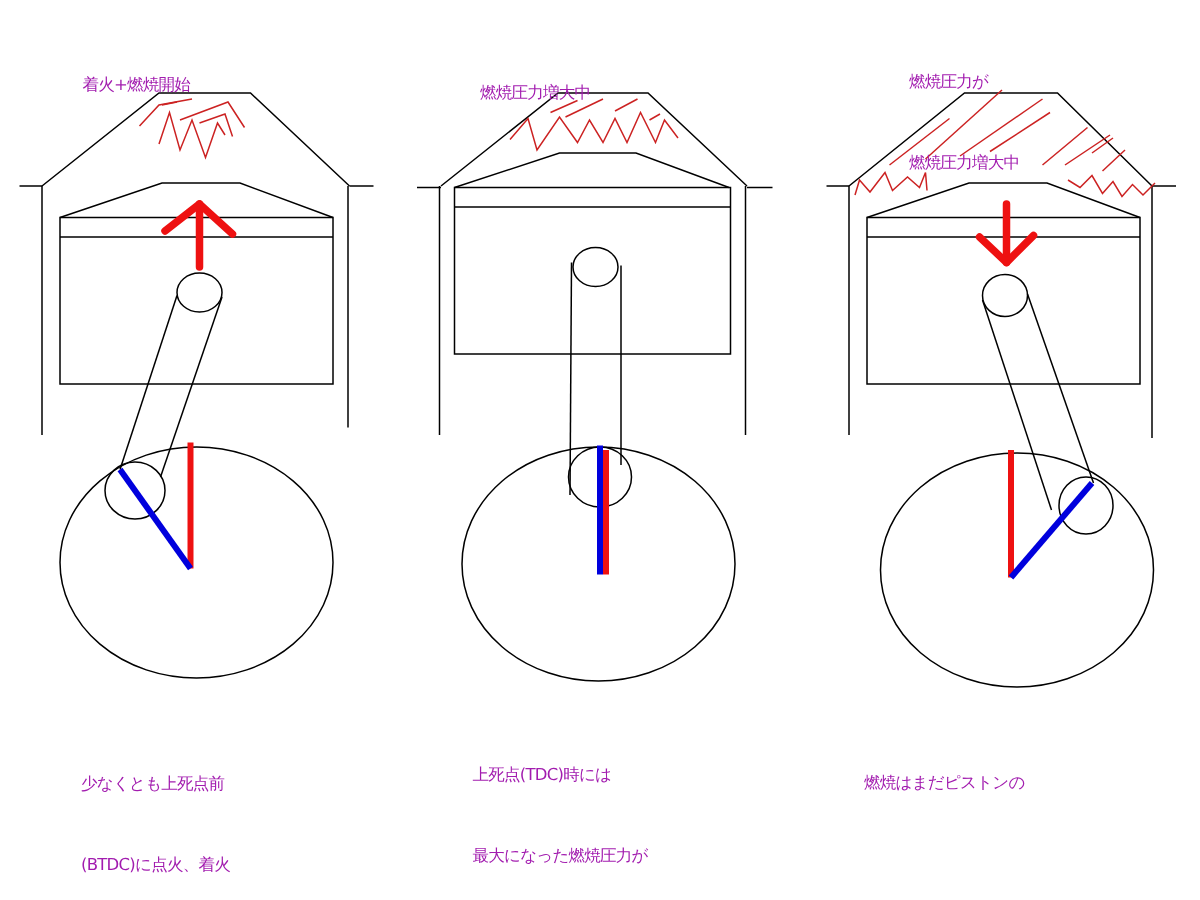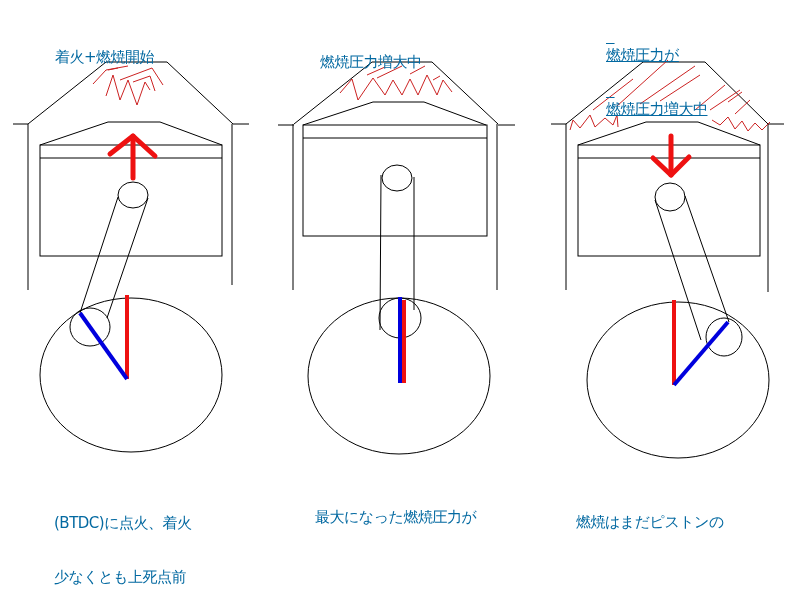--- a/index.html
+++ b/index.html
@@ -1,19 +1,19 @@
 <!DOCTYPE html>
 <html><head>
 <meta charset="utf-8">
 <style>
   html, body { margin: 0; padding: 0; background: #ffffff; }
   body { width: 800px; height: 600px; position: relative; overflow: hidden;
          font-family: "DejaVu Sans", "Liberation Sans", sans-serif; }
   svg#diagram { position: absolute; left: 0; top: 0; }
-  .lbl { position: absolute; font-size: 15px; line-height: 18px; color: #0369a1; white-space: pre; letter-spacing: -0.5px; }
+  .lbl { position: absolute; font-size: 11px; line-height: 18px; color: #a21caf; white-space: pre; letter-spacing: -0.5px; }
   .line { display: block; }
 </style>
 </head>
 <body>
 
 <svg id="diagram" width="800" height="600" viewBox="0 0 800 600" xmlns="http://www.w3.org/2000/svg">
 
   <g fill="none" stroke="#000" stroke-width="1">
 
     <polyline points="28,124 106,62 167,62 233,124"></polyline>
@@ -125,32 +125,33 @@
 </svg>
 
 <div class="lbl" style="left:55px; top:12px;">
   <span class="line">着火+燃焼開始</span>
 </div>
 
 <div class="lbl" style="left:320px; top:17px;">
   <span class="line">燃焼圧力増大中</span>
 </div>
 
-<div class="lbl" style="left:606px; top:10px;text-decoration:underline;">
+<div class="lbl" style="left:606px; top:10px;">
   <span class="line">燃焼圧力が</span>
   <span class="line">燃焼圧力増大中</span>
 </div>
 
 <div class="lbl" style="left:54px; top:478px;">
+  <span class="line">少なくとも上死点前</span>
   <span class="line">(BTDC)に点火、着火</span>
-  <span class="line">少なくとも上死点前</span>
   
 </div>
 
 <div class="lbl" style="left:315px; top:472px;">
+  <span class="line">上死点(TDC)時には</span>
   <span class="line">最大になった燃焼圧力が</span>
   
 </div>
 
 <div class="lbl" style="left:576px; top:477px;">
   <span class="line">燃焼はまだピストンの</span>
   
 </div>
 
 <div class="lbl" style="left:52px; top:568px;">

